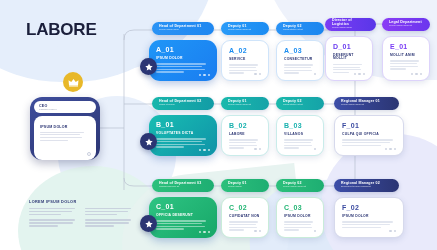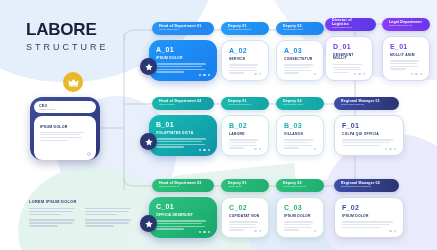--- a/index.html
+++ b/index.html
@@ -222,21 +222,20 @@
 
     <path d="M355,24 V182"></path>
     <path d="M326,24 H404"></path>
     <path d="M355,104 H368"></path>
     <path d="M355,186 H368"></path>
   </g>
 </svg>
 
 <div class="header">
   <div class="title">LABORE</div>
-  <div class="subtitle">STRUCTURE</div>
 </div>
 
 <div class="crown-badge">
   <svg width="11" height="9" viewBox="0 0 24 20">
     <path d="M2 16 L1 5 L7 9 L12 2 L17 9 L23 5 L22 16 Z" fill="#ffffff"></path>
     <rect x="2" y="16.5" width="20" height="2.4" fill="#ffffff"></rect>
   </svg>
 </div>
 
 <div class="ceo-wrap">

